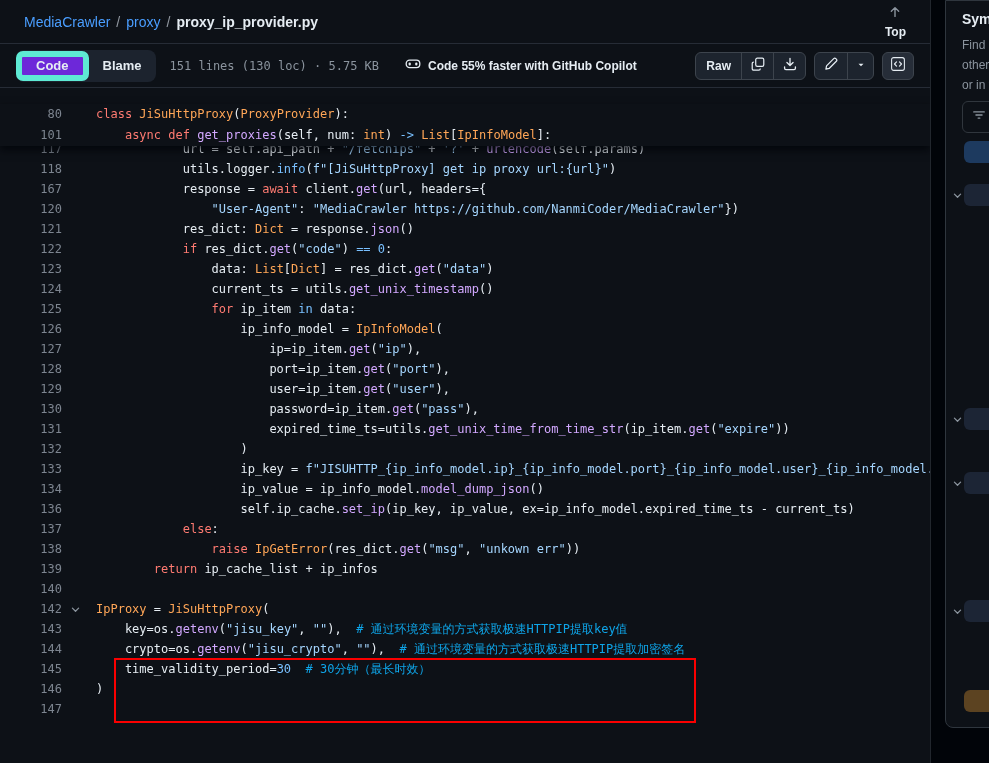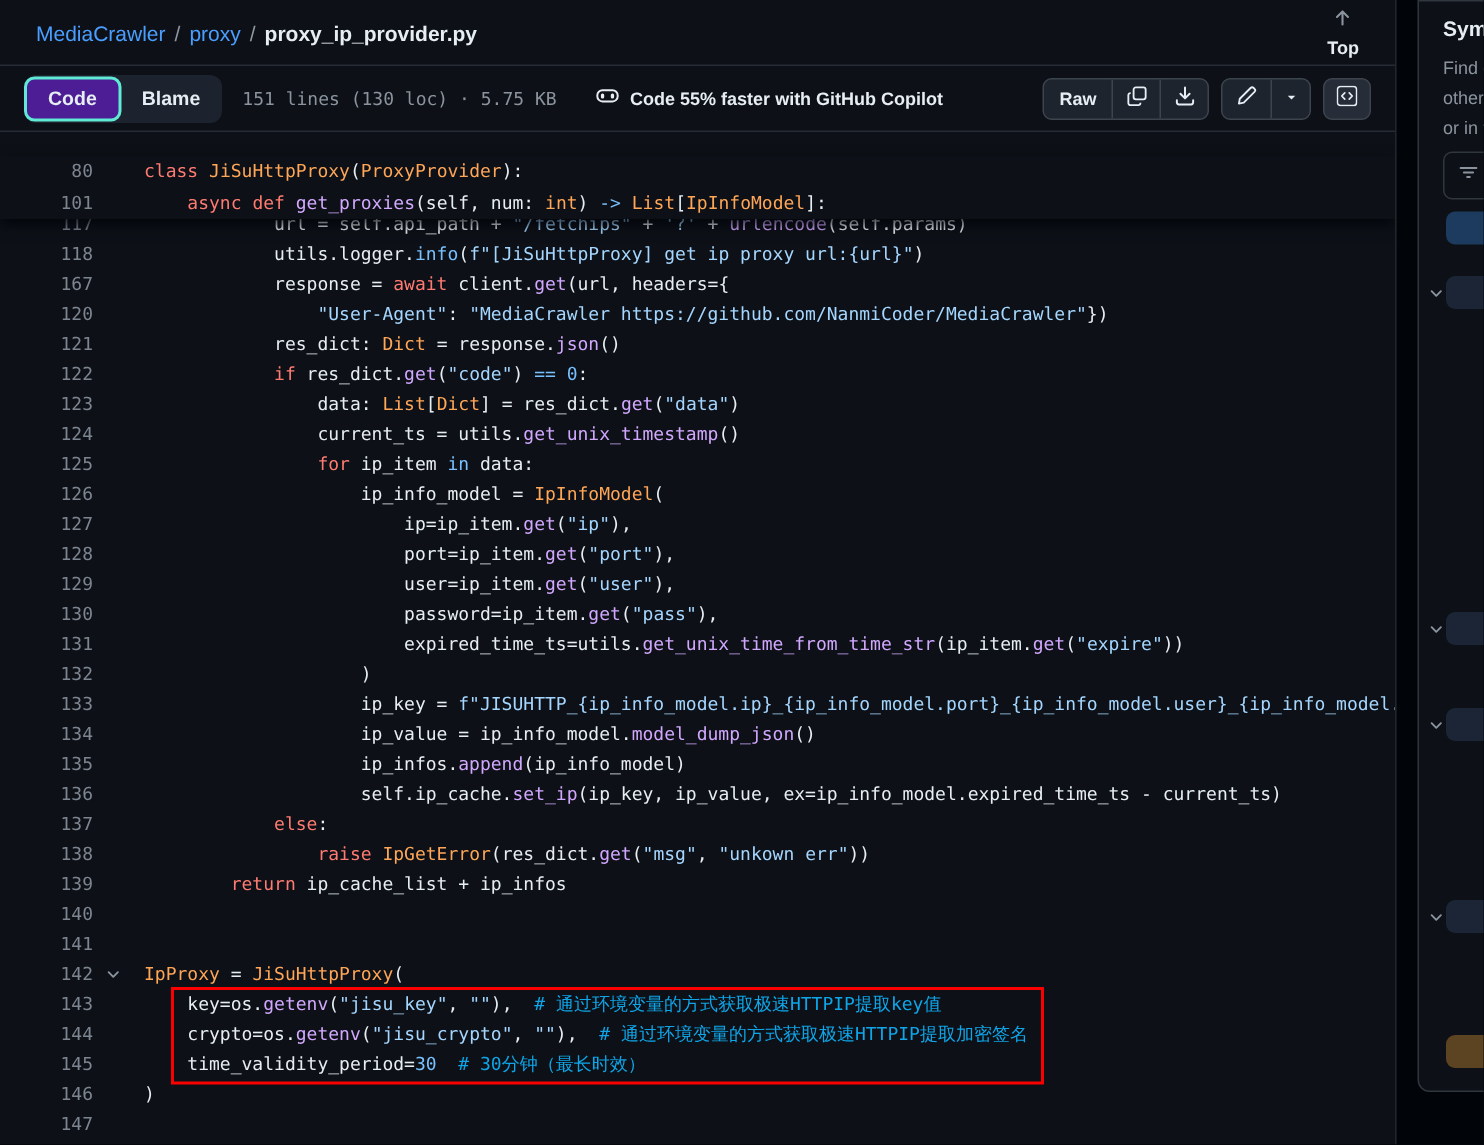--- a/index.html
+++ b/index.html
@@ -12,21 +12,21 @@
   .breadcrumb-bar{height:44px;display:flex;align-items:center;padding:0 16px 0 24px;border-bottom:1px solid #262c36;box-sizing:border-box;}
   .breadcrumb{font-size:14px;color:#9198a1;display:flex;align-items:center;gap:6px;white-space:nowrap;}
   .bc-link{color:#4a9eff;text-decoration:none;cursor:pointer;}
   .bc-file{color:#e6edf3;font-weight:700;}
   .top-btn{margin-left:auto;display:flex;align-items:center;gap:6px;background:none;border:none;color:#e6edf3;font-size:12px;font-weight:700;font-family:inherit;cursor:pointer;padding:4px 8px;flex-direction:column;}
   .top-btn svg{display:block;}
 
   .file-header{height:44px;display:flex;align-items:center;padding:0 16px;border-bottom:1px solid #262c36;box-sizing:border-box;}
   .seg{display:flex;align-items:center;background:#1c232e;border-radius:8px;height:32px;font-size:13px;font-weight:600;color:#e6edf3;}
   .segment{padding:0 14px;height:30px;display:flex;align-items:center;border-radius:7px;cursor:pointer;box-sizing:border-box;}
-  .segment.active{background:#4c1d95;border:2px solid #5eead4;}
+  .segment.active{background:#6d28d9;border:6px solid #5eead4;}
   .meta{margin-left:14px;font-family:"DejaVu Sans Mono",monospace;font-size:12px;color:#8b949e;white-space:nowrap;}
   .copilot{margin-left:26px;display:flex;align-items:center;gap:7px;color:#e6edf3;font-size:12px;font-weight:700;white-space:nowrap;cursor:pointer;}
   .actions{margin-left:auto;display:flex;align-items:center;gap:8px;}
   .btn-group{display:flex;align-items:stretch;border:1px solid #3d444d;border-radius:6px;overflow:hidden;background:#1d242e;height:28px;box-sizing:border-box;}
   .gbtn{display:flex;align-items:center;justify-content:center;background:none;border:none;color:#e6edf3;font-size:12px;font-weight:600;font-family:inherit;cursor:pointer;padding:0 10px;}
   .gbtn + .gbtn{border-left:1px solid #3d444d;}
   .icon-only{width:32px;padding:0;}
   .caret-btn{width:26px;padding:0;}
   .single-btn{display:flex;align-items:center;justify-content:center;width:32px;height:28px;border:1px solid #3d444d;border-radius:6px;background:#262d38;color:#e6edf3;cursor:pointer;box-sizing:border-box;}
 
@@ -158,27 +158,25 @@
           <div class="code-line"><span class="ln">125</span><span class="foldcol"></span><pre class="codetext"><span class="tk-d">                </span><span class="tk-k">for</span><span class="tk-d"> ip_item </span><span class="tk-b">in</span><span class="tk-d"> data:</span></pre></div>
           <div class="code-line"><span class="ln">126</span><span class="foldcol"></span><pre class="codetext"><span class="tk-d">                    ip_info_model = </span><span class="tk-t">IpInfoModel</span><span class="tk-d">(</span></pre></div>
           <div class="code-line"><span class="ln">127</span><span class="foldcol"></span><pre class="codetext"><span class="tk-d">                        ip=ip_item.</span><span class="tk-f">get</span><span class="tk-d">(</span><span class="tk-s">"ip"</span><span class="tk-d">),</span></pre></div>
           <div class="code-line"><span class="ln">128</span><span class="foldcol"></span><pre class="codetext"><span class="tk-d">                        port=ip_item.</span><span class="tk-f">get</span><span class="tk-d">(</span><span class="tk-s">"port"</span><span class="tk-d">),</span></pre></div>
           <div class="code-line"><span class="ln">129</span><span class="foldcol"></span><pre class="codetext"><span class="tk-d">                        user=ip_item.</span><span class="tk-f">get</span><span class="tk-d">(</span><span class="tk-s">"user"</span><span class="tk-d">),</span></pre></div>
           <div class="code-line"><span class="ln">130</span><span class="foldcol"></span><pre class="codetext"><span class="tk-d">                        password=ip_item.</span><span class="tk-f">get</span><span class="tk-d">(</span><span class="tk-s">"pass"</span><span class="tk-d">),</span></pre></div>
           <div class="code-line"><span class="ln">131</span><span class="foldcol"></span><pre class="codetext"><span class="tk-d">                        expired_time_ts=utils.</span><span class="tk-f">get_unix_time_from_time_str</span><span class="tk-d">(ip_item.</span><span class="tk-f">get</span><span class="tk-d">(</span><span class="tk-s">"expire"</span><span class="tk-d">))</span></pre></div>
           <div class="code-line"><span class="ln">132</span><span class="foldcol"></span><pre class="codetext"><span class="tk-d">                    )</span></pre></div>
           <div class="code-line"><span class="ln">133</span><span class="foldcol"></span><pre class="codetext"><span class="tk-d">                    ip_key = </span><span class="tk-s">f"JISUHTTP_{ip_info_model.ip}_{ip_info_model.port}_{ip_info_model.user}_{ip_info_model.password}"</span></pre></div>
           <div class="code-line"><span class="ln">134</span><span class="foldcol"></span><pre class="codetext"><span class="tk-d">                    ip_value = ip_info_model.</span><span class="tk-f">model_dump_json</span><span class="tk-d">()</span></pre></div>
-          <div class="code-line"><span class="ln">135</span><span class="foldcol"></span><pre class="codetext"><span class="tk-d">                    ip_infos.</span><span class="tk-f">append</span><span class="tk-d">(ip_info_model)</span></pre></div>
           <div class="code-line"><span class="ln">136</span><span class="foldcol"></span><pre class="codetext"><span class="tk-d">                    self.ip_cache.</span><span class="tk-f">set_ip</span><span class="tk-d">(ip_key, ip_value, ex=ip_info_model.expired_time_ts - current_ts)</span></pre></div>
           <div class="code-line"><span class="ln">137</span><span class="foldcol"></span><pre class="codetext"><span class="tk-d">            </span><span class="tk-k">else</span><span class="tk-d">:</span></pre></div>
           <div class="code-line"><span class="ln">138</span><span class="foldcol"></span><pre class="codetext"><span class="tk-d">                </span><span class="tk-k">raise</span><span class="tk-d"> </span><span class="tk-t">IpGetError</span><span class="tk-d">(res_dict.</span><span class="tk-f">get</span><span class="tk-d">(</span><span class="tk-s">"msg"</span><span class="tk-d">, </span><span class="tk-s">"unkown err"</span><span class="tk-d">))</span></pre></div>
           <div class="code-line"><span class="ln">139</span><span class="foldcol"></span><pre class="codetext"><span class="tk-d">        </span><span class="tk-k">return</span><span class="tk-d"> ip_cache_list + ip_infos</span></pre></div>
           <div class="code-line"><span class="ln">140</span><span class="foldcol"></span><pre class="codetext"></pre></div>
-          <div class="code-line"><span class="ln">141</span><span class="foldcol"></span><pre class="codetext"></pre></div>
           <div class="code-line"><span class="ln">142</span><span class="foldcol"><svg width="11" height="11" viewBox="0 0 16 16">
                 <path d="M3.5 6l4.5 4.5L12.5 6" stroke="#8b949e" stroke-width="1.8" fill="none" stroke-linecap="round" stroke-linejoin="round"></path>
               </svg></span><pre class="codetext"><span class="tk-t">IpProxy</span><span class="tk-d"> = </span><span class="tk-t">JiSuHttpProxy</span><span class="tk-d">(</span></pre></div>
           <div class="code-line"><span class="ln">143</span><span class="foldcol"></span><pre class="codetext"><span class="tk-d">    key=os.</span><span class="tk-f">getenv</span><span class="tk-d">(</span><span class="tk-s">"jisu_key"</span><span class="tk-d">, </span><span class="tk-s">""</span><span class="tk-d">),  </span><span class="tk-c"># 通过环境变量的方式获取极速HTTPIP提取key值</span></pre></div>
           <div class="code-line"><span class="ln">144</span><span class="foldcol"></span><pre class="codetext"><span class="tk-d">    crypto=os.</span><span class="tk-f">getenv</span><span class="tk-d">(</span><span class="tk-s">"jisu_crypto"</span><span class="tk-d">, </span><span class="tk-s">""</span><span class="tk-d">),  </span><span class="tk-c"># 通过环境变量的方式获取极速HTTPIP提取加密签名</span></pre></div>
           <div class="code-line"><span class="ln">145</span><span class="foldcol"></span><pre class="codetext"><span class="tk-d">    time_validity_period=</span><span class="tk-b">30</span><span class="tk-d">  </span><span class="tk-c"># 30分钟（最长时效）</span></pre></div>
           <div class="code-line"><span class="ln">146</span><span class="foldcol"></span><pre class="codetext"><span class="tk-d">)</span></pre></div>
           <div class="code-line"><span class="ln">147</span><span class="foldcol"></span><pre class="codetext"></pre></div>
         </div>
       <div class="sticky" id="sticky-rows">

